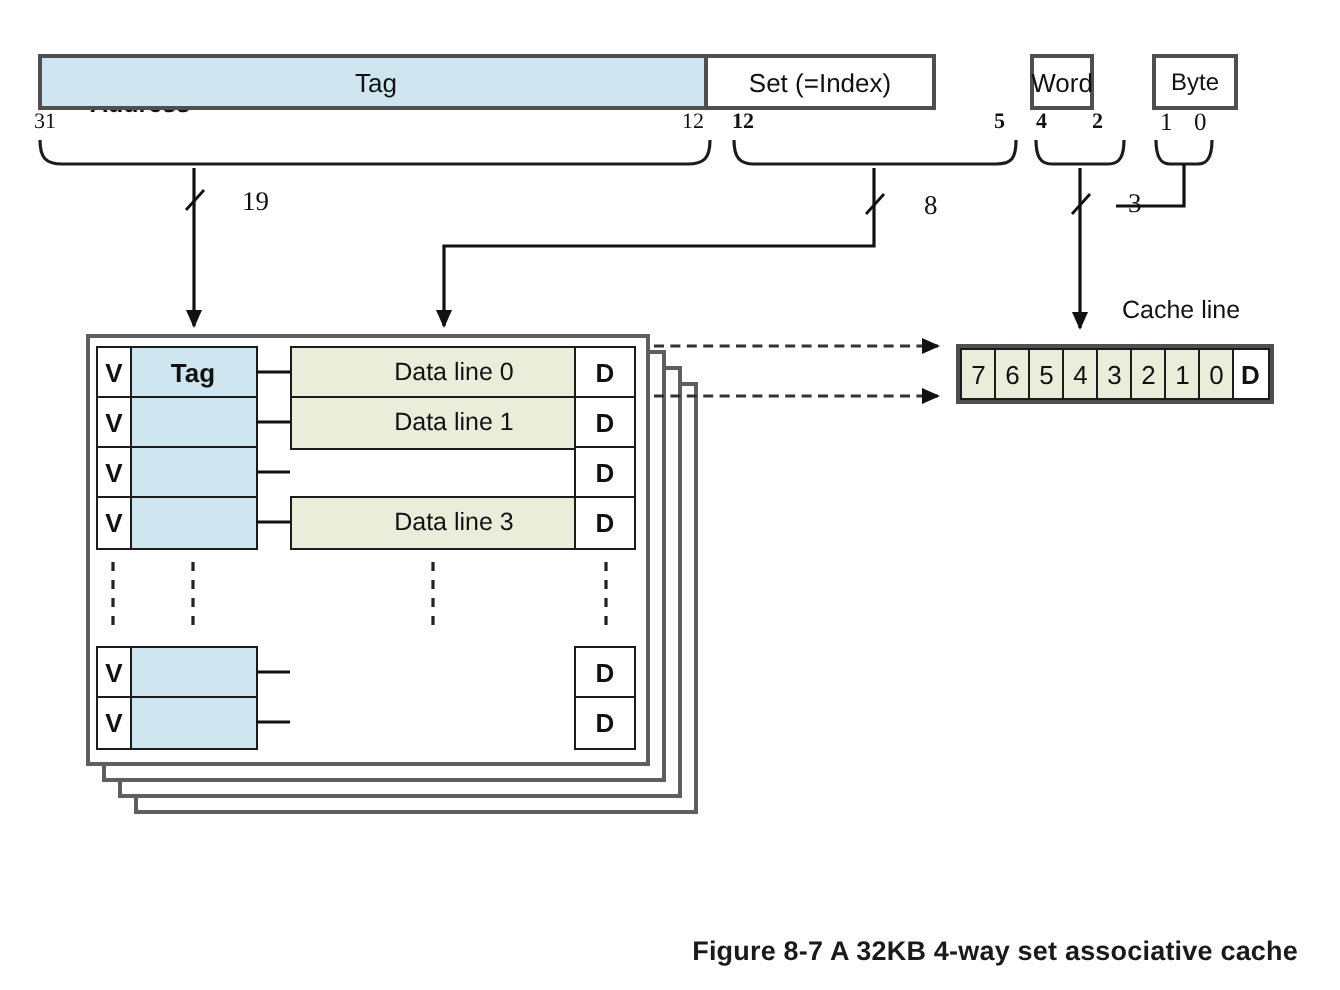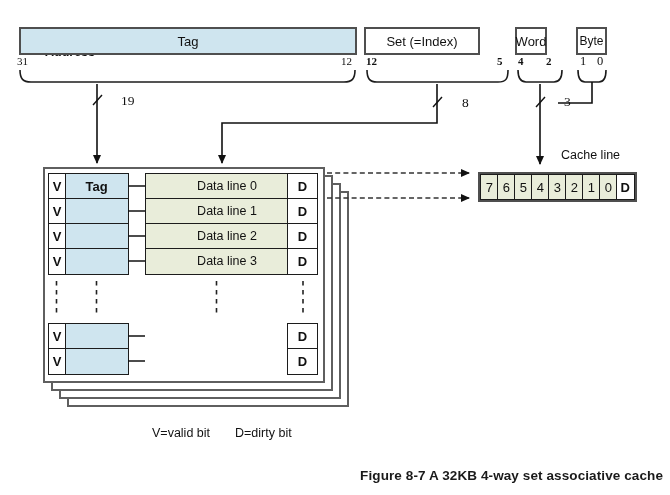--- a/index.html
+++ b/index.html
@@ -4,23 +4,23 @@
 <style>
   html,body{margin:0;padding:0;background:#fff;}
   .canvas{position:relative;width:670px;height:495px;background:#fff;overflow:hidden;
           font-family:"Liberation Sans",sans-serif;color:#111;}
 
   
   .addr-label{position:absolute;left:45px;top:5px;font-size:12.5px;font-weight:700;margin-top:40px;}
   .field{position:absolute;top:27px;height:28px;box-sizing:border-box;border:2px solid #4f4f4f;
          background:#fff;display:flex;align-items:center;justify-content:center;font-size:13px;}
   .field--tag{left:19px;width:338px;background:#cfe5ef;}
-  .field--set{left:364px;width:116px;text-align:center;}
+  .field--set{left:352px;width:116px;text-align:center;}
   .field--word{left:515px;width:32px;}
-  .field--byte{left:576px;width:31px;font-size:12px;}
+  .field--byte{left:576px;width:43px;font-size:12px;}
 
   .bit{position:absolute;top:54px;font-family:"Liberation Serif","DejaVu Serif",serif;
        font-size:11px;font-weight:700;line-height:15px;}
   .bit--rg{font-weight:400;}
   .bit-31{left:17px;}  .bit-13{left:341px;}
   .bit-12{left:366px;} .bit-5{left:497px;}
   .bit-4{left:518px;}  .bit-2{left:546px;}
   .bit-1{left:580px;font-size:12.5px;} .bit-0{left:597px;font-size:12.5px;}
 
   .wlab{position:absolute;font-family:"Liberation Serif","DejaVu Serif",serif;font-size:13.5px;margin-left:16px;}
@@ -44,21 +44,21 @@
   
   .cl-label{position:absolute;left:561px;top:148px;font-size:12.5px;}
   .cl-box{position:absolute;left:478px;top:172px;height:30px;box-sizing:border-box;
           border:2px solid #4f4f4f;background:#fff;display:flex;}
   .cl-cell{width:18.5px;box-sizing:border-box;border:1.5px solid #1c1c1c;margin-right:-1.5px;
            background:#e9edda;display:flex;align-items:center;justify-content:center;font-size:13px;}
   .cl-cell--white{background:#fff;font-weight:700;margin-right:0;}
 
   
   .legend{position:absolute;left:152px;top:426px;font-size:12.5px;display:flex;gap:25px;}
-  .caption{position:absolute;right:7px;top:468px;font-size:13.5px;font-weight:700;color:#1a1a1a;
+  .caption{position:absolute;right:21px;top:468px;font-size:13.5px;font-weight:700;color:#1a1a1a;
            letter-spacing:.1px;}
 
   svg.overlay{position:absolute;left:0;top:0;pointer-events:none;}
 </style>
 </head>
 <body>
 
 <div class="canvas">
 
   <div class="addr-label">Address</div>
@@ -99,21 +99,20 @@
   <div class="cell cell--data r0">Data line 0</div>
   <div class="cell cell--d    r0">D</div>
 
   <div class="cell cell--v    r1">V</div>
   <div class="cell cell--tag  r1"></div>
   <div class="cell cell--data r1">Data line 1</div>
   <div class="cell cell--d    r1">D</div>
 
   <div class="cell cell--v    r2">V</div>
   <div class="cell cell--tag  r2"></div>
-  <div class="cell cell--data r2">Data line 2</div>
   <div class="cell cell--d    r2">D</div>
 
   <div class="cell cell--v    r3">V</div>
   <div class="cell cell--tag  r3"></div>
   <div class="cell cell--data r3">Data line 3</div>
   <div class="cell cell--d    r3">D</div>
 
   <div class="cell cell--v    r4">V</div>
   <div class="cell cell--tag  r4"></div>
   <div class="cell cell--d    r4">D</div>
@@ -128,24 +127,20 @@
     <div class="cl-cell">6</div>
     <div class="cl-cell">5</div>
     <div class="cl-cell">4</div>
     <div class="cl-cell">3</div>
     <div class="cl-cell">2</div>
     <div class="cl-cell">1</div>
     <div class="cl-cell">0</div>
     <div class="cl-cell cl-cell--white">D</div>
   </div>
 
-  <div class="legend">
-    <span>V=valid bit</span>
-    <span>D=dirty bit</span>
-  </div>
 
   <div class="caption">Figure 8-7 A 32KB 4-way set associative cache</div>
 
   <svg class="overlay" width="670" height="495" viewBox="0 0 670 495">
     <defs>
       <marker id="ah" markerWidth="9" markerHeight="8" refX="8" refY="4" orient="auto" markerUnits="userSpaceOnUse">
         <path d="M0,0 L9,4 L0,8 Z" fill="#111"></path>
       </marker>
     </defs>
 

